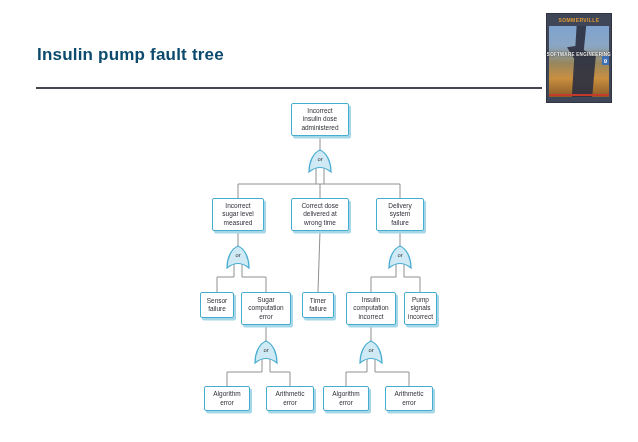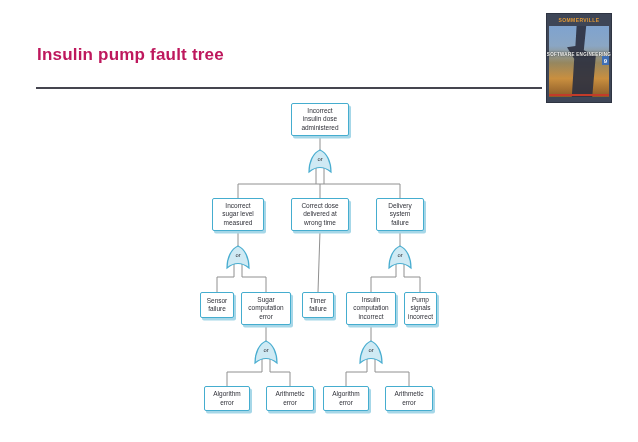--- a/index.html
+++ b/index.html
@@ -2,21 +2,21 @@
 <html><head>
 <meta charset="utf-8">
 <style>
   html,body { margin:0; padding:0; }
   body {
     width:638px; height:442px; position:relative; overflow:hidden;
     background:#ffffff; font-family:"Liberation Sans", sans-serif;
   }
   .page-title {
     position:absolute; left:37px; top:45px;
-    font-size:17px; font-weight:bold; color:#be185d; letter-spacing:0.2px;
+    font-size:17px; font-weight:bold; color:#0c4a6e; letter-spacing:0.2px;
   }
   .title-rule {
     position:absolute; left:36px; top:87px; width:506px; height:2px;
     background:#45454f;
   }
   
   .book-cover {
     position:absolute; left:546px; top:13px; width:66px; height:90px;
     background:#3e4657; box-shadow:0 0 0 1px #2e3442 inset;
   }

